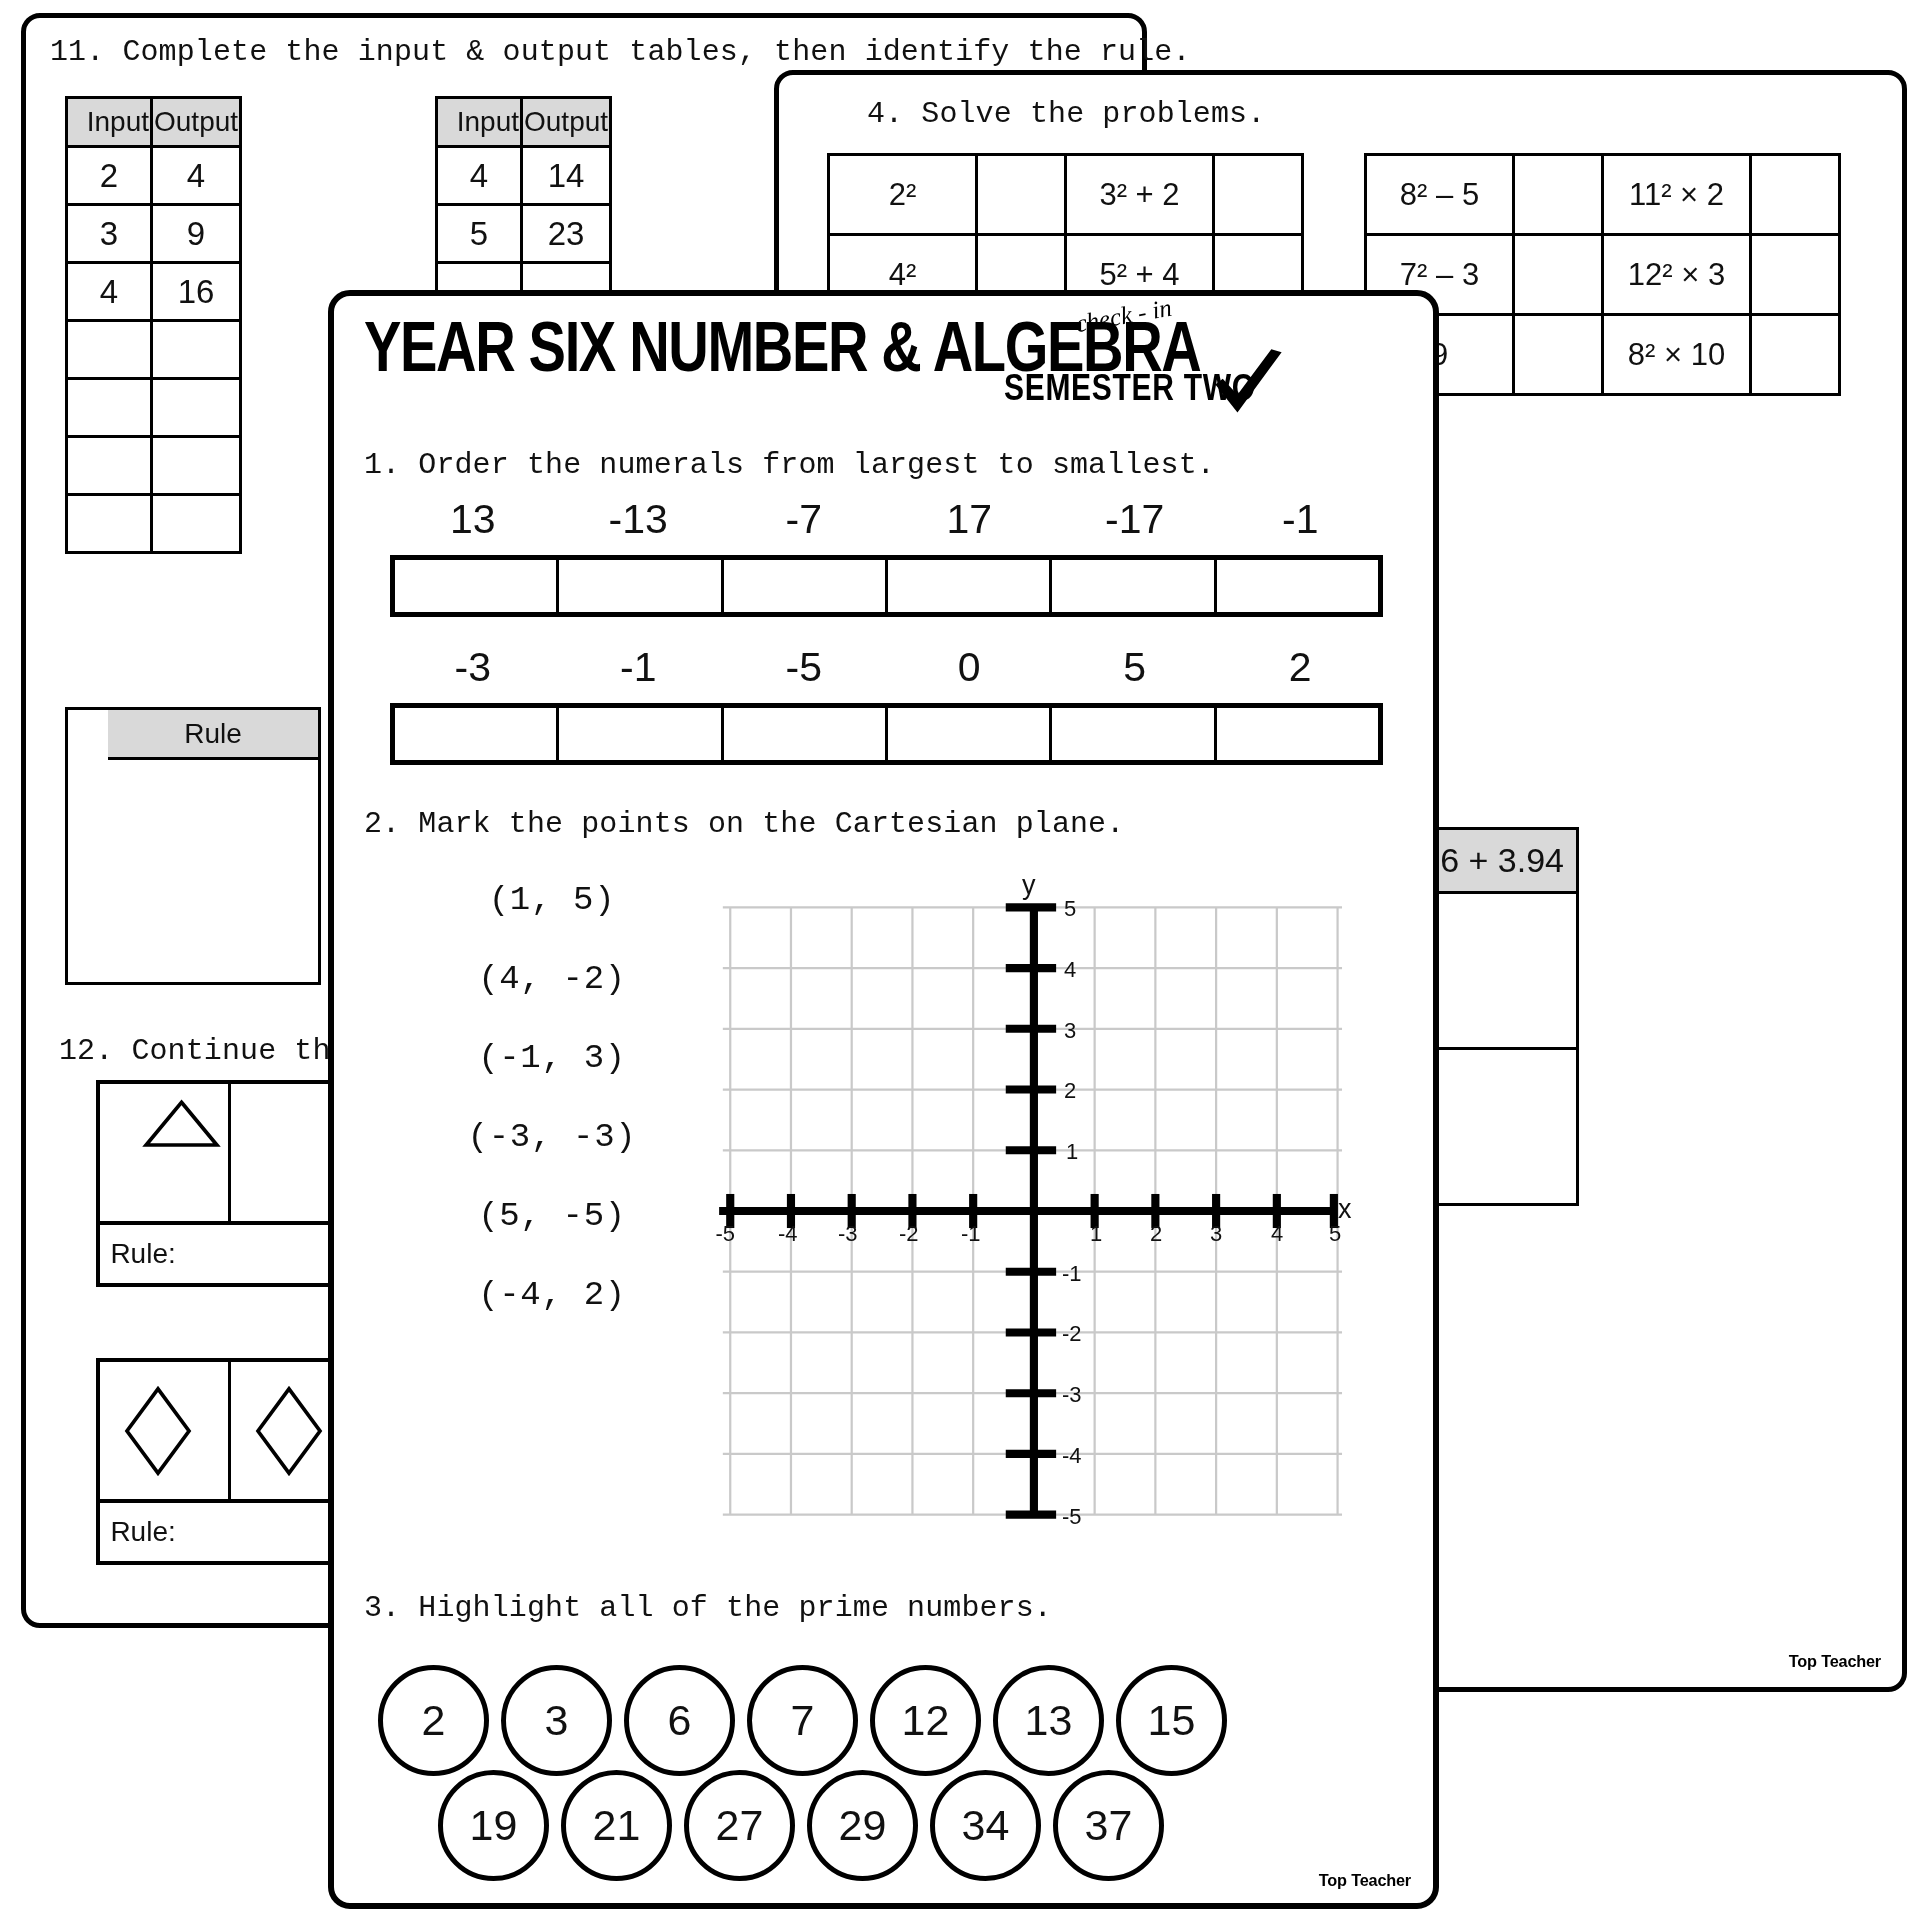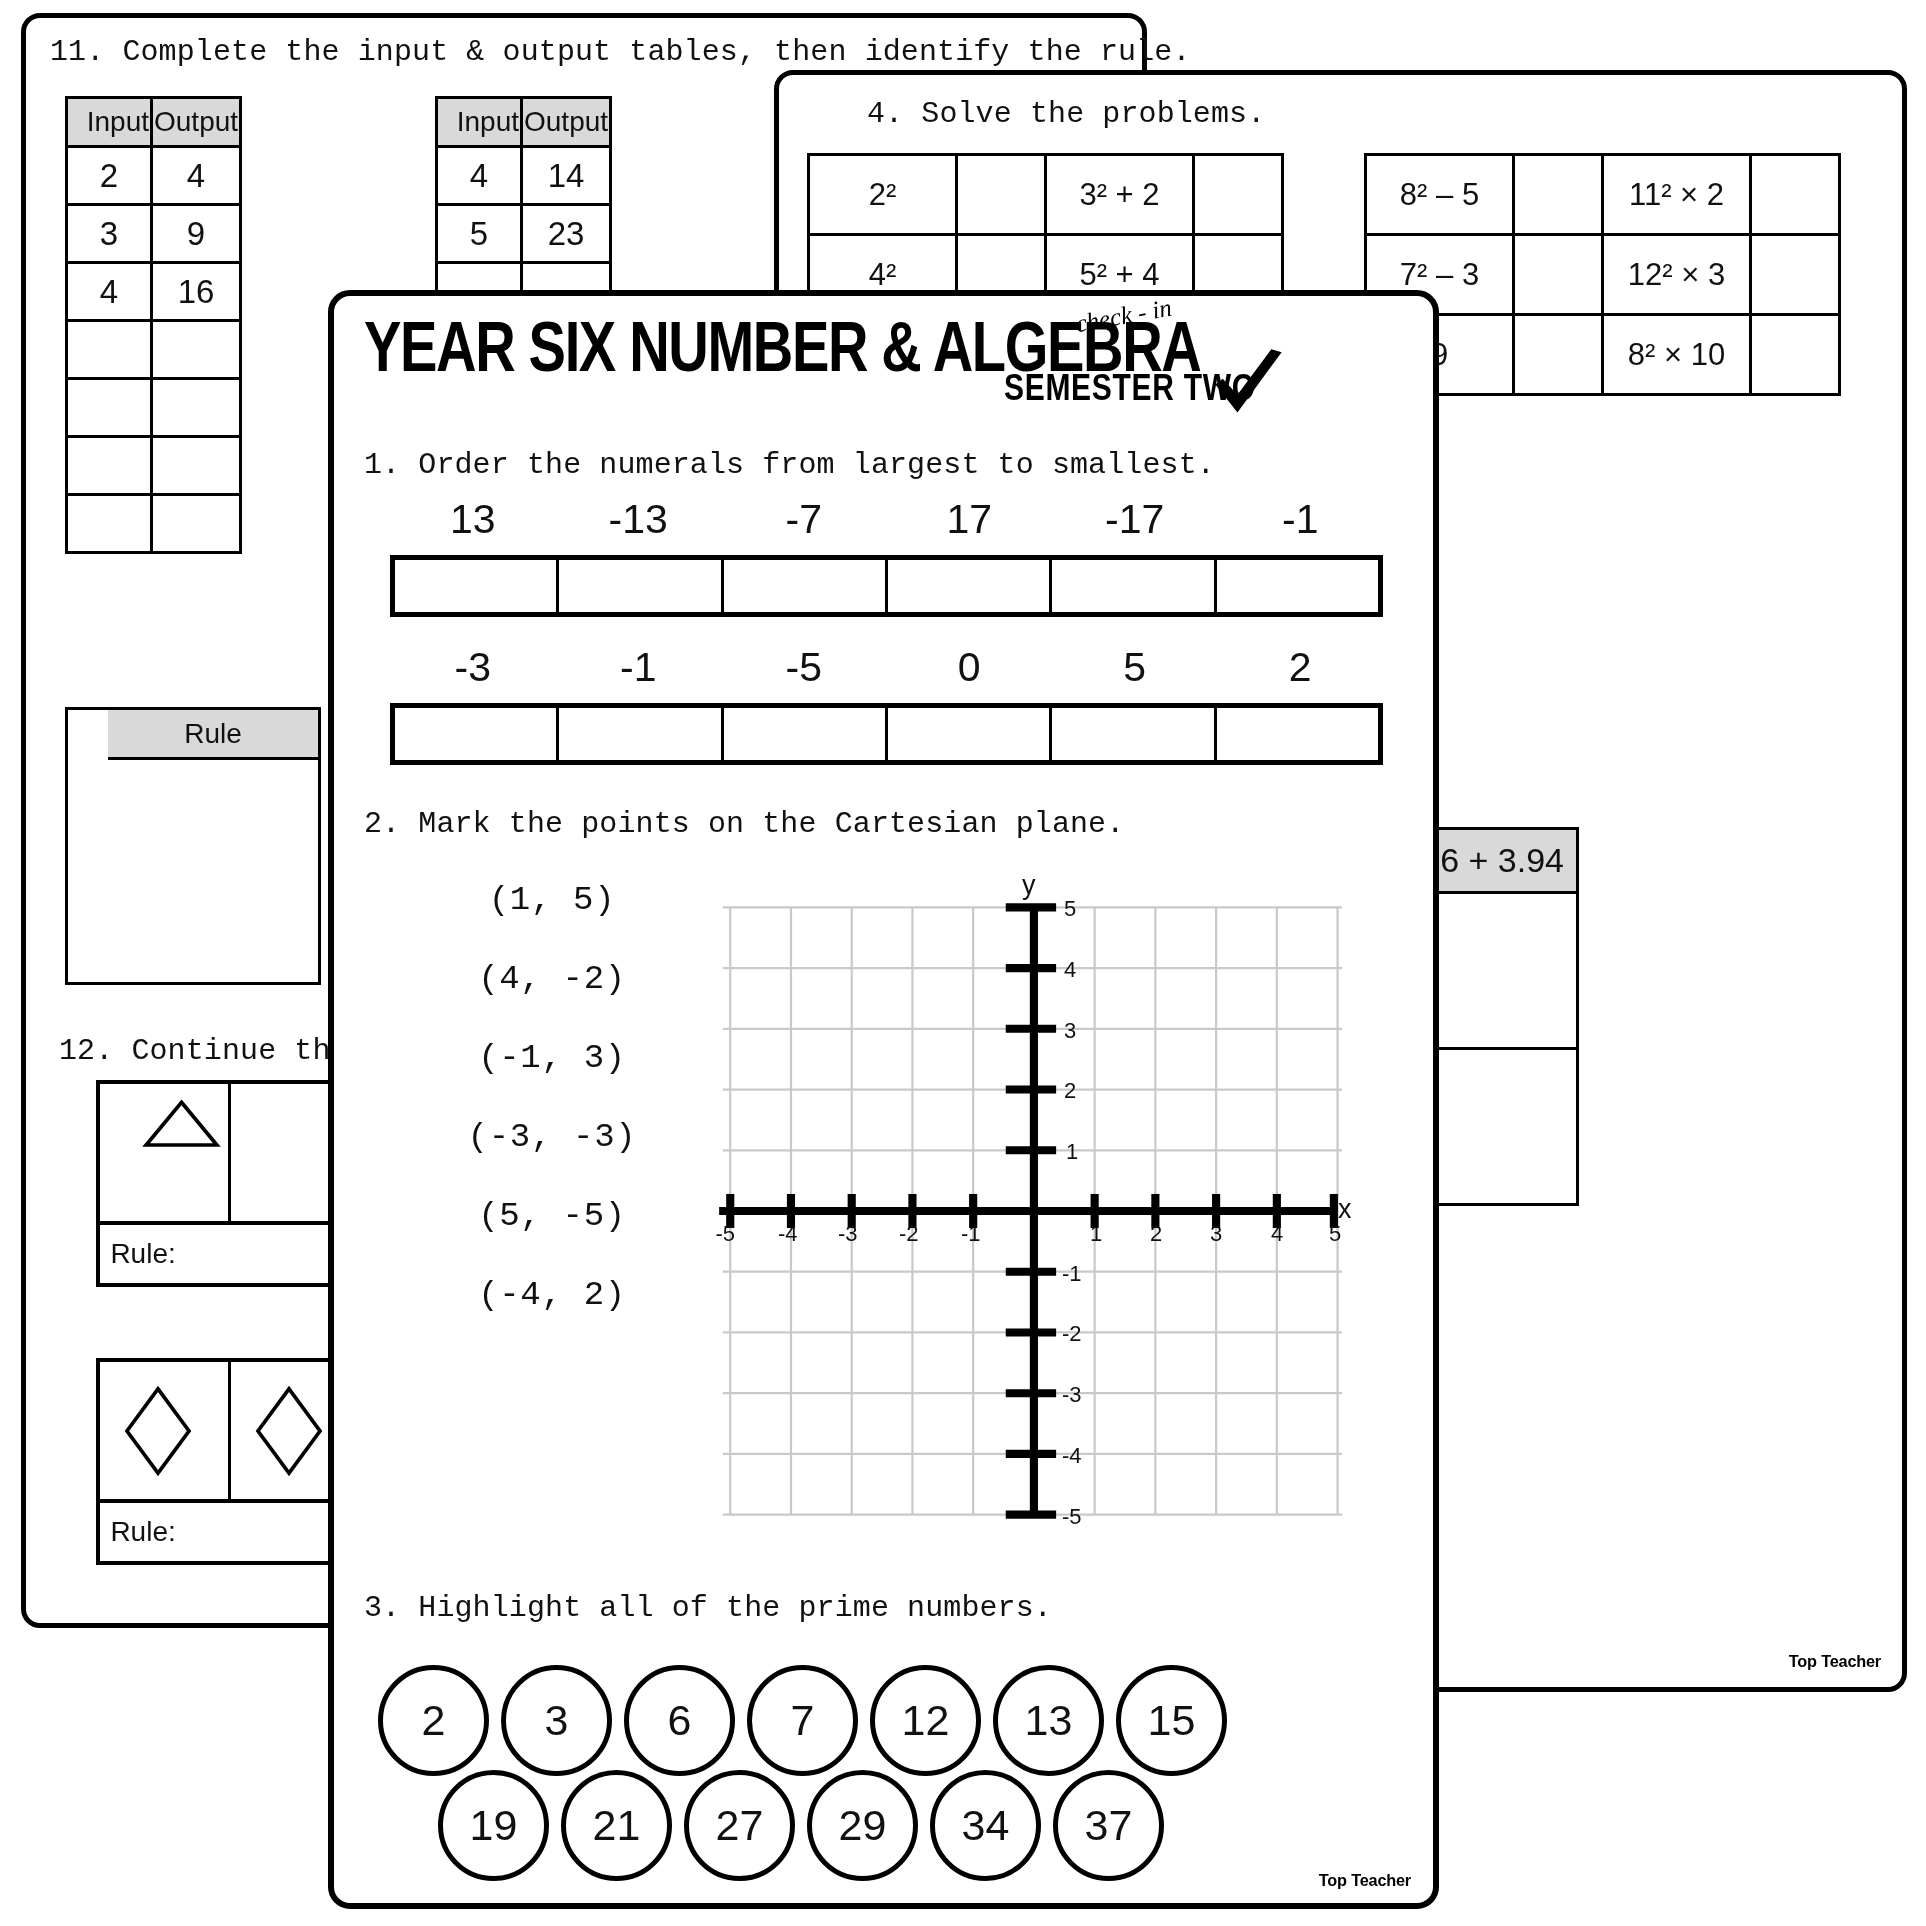--- a/index.html
+++ b/index.html
@@ -287,21 +287,21 @@
       </div>
     </div>
     <div class="pattern-rule">Rule:</div>
   </div>
 </div>
 
 <div class="sheet" id="sheet-right">
 
   <div class="q-text" style="position:absolute;left:48px;top:22px;font-size:30px;margin-left:40px;">4. Solve the problems.</div>
 
-  <table class="grid q4" style="position:absolute;left:28px;top:78px;">
+  <table class="grid q4" style="position:absolute;left:48px;top:78px;">
     <tbody>
         <tr>
       <td class="op">2²</td>
       <td class="ans"></td>
       <td class="op">3² + 2</td>
       <td class="ans"></td>
     </tr>
     <tr>
       <td class="op">4²</td>
       <td class="ans"></td>

